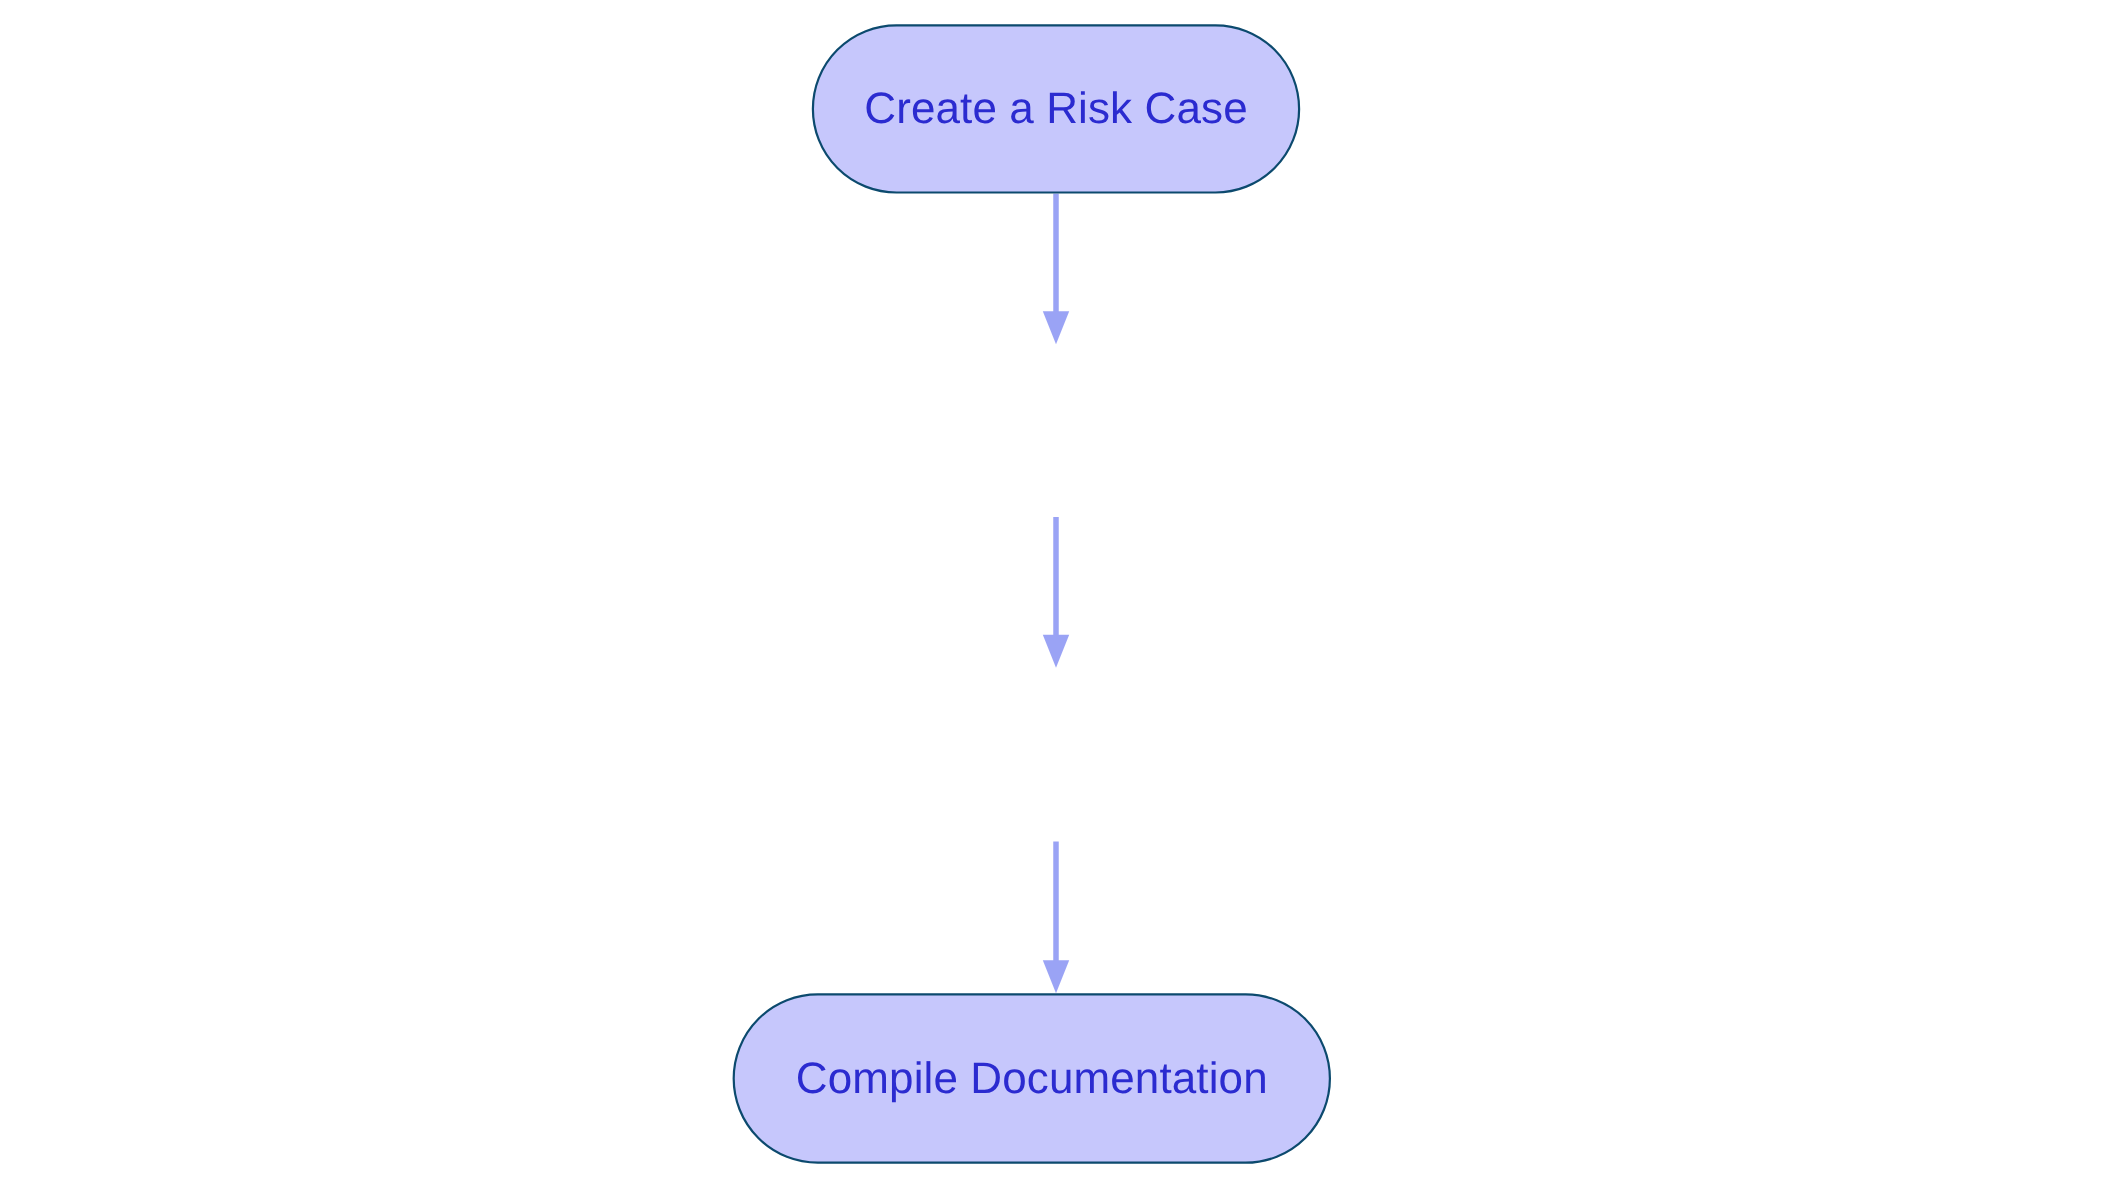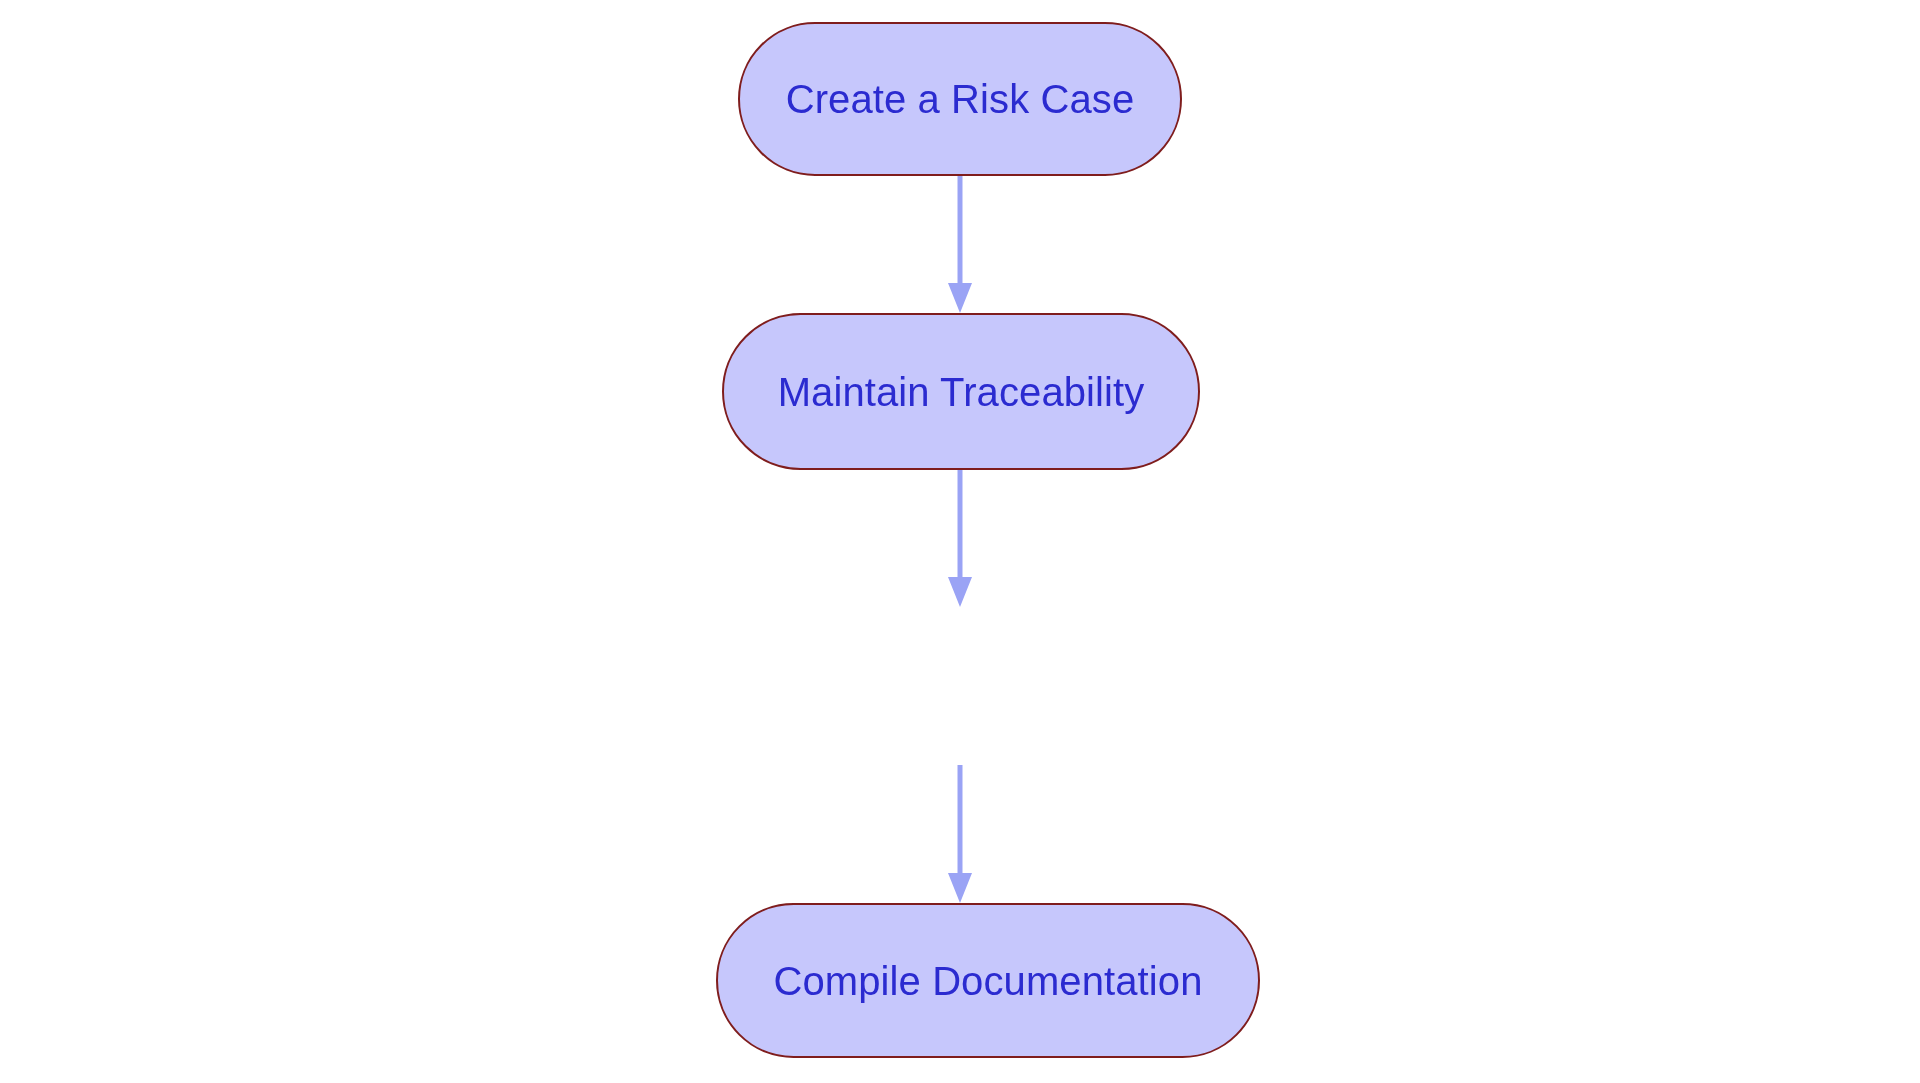--- a/index.html
+++ b/index.html
@@ -33,38 +33,38 @@
   }
 
   
   .flow-node {
     position: absolute;
     box-sizing: border-box;
     display: flex;
     align-items: center;
     justify-content: center;
     background: #c6c7fc;
-    border: 2px solid #7f1d1d;
+    border: 2px solid #0c4a6e;
     border-radius: 999px;
     color: #2b2bd0;
     white-space: nowrap;
   }
   .flow-node .node-label {
     font-size: 40px;
     font-weight: 400;
     letter-spacing: 0.1px;
     line-height: 1;
     color: #2b2bd0;
   }
 
   
   #node-1 { left: 738px; top: 22px;  width: 444px; height: 154px; }
   #node-2 { left: 722px; top: 313px; width: 478px; height: 157px; }
   #node-3 { left: 596px; top: 607px; width: 727px; height: 158px; }
-  #node-4 { left: 716px; top: 903px; width: 544px; height: 155px; }
+  #node-4 { left: 666px; top: 903px; width: 544px; height: 155px; }
 </style>
 </head>
 <body>
 
 <div id="flow-canvas">
 
   <svg class="connector-layer" viewBox="0 0 1920 1083" width="1920" height="1083" xmlns="http://www.w3.org/2000/svg">
 
     <g>
       <line x1="960" y1="176" x2="960" y2="284" stroke="#9aa3f5" stroke-width="5"></line>
@@ -79,22 +79,19 @@
     <g>
       <line x1="960" y1="765" x2="960" y2="874" stroke="#9aa3f5" stroke-width="5"></line>
       <polygon points="948,873 972,873 960,903" fill="#9aa3f5"></polygon>
     </g>
   </svg>
 
   <div class="flow-node" id="node-1">
     <span class="node-label">Create a Risk Case</span>
   </div>
 
-  <div class="flow-node" id="node-2">
-    <span class="node-label">Maintain Traceability</span>
-  </div>
 
 
   <div class="flow-node" id="node-4">
     <span class="node-label">Compile Documentation</span>
   </div>
 
 </div>
 
 </body></html>

